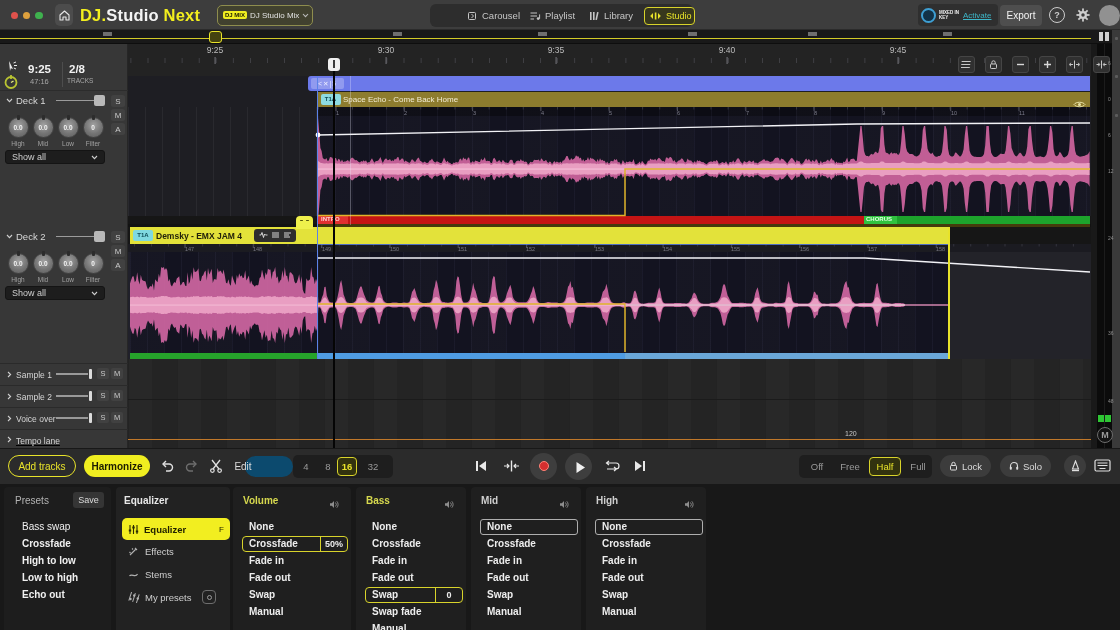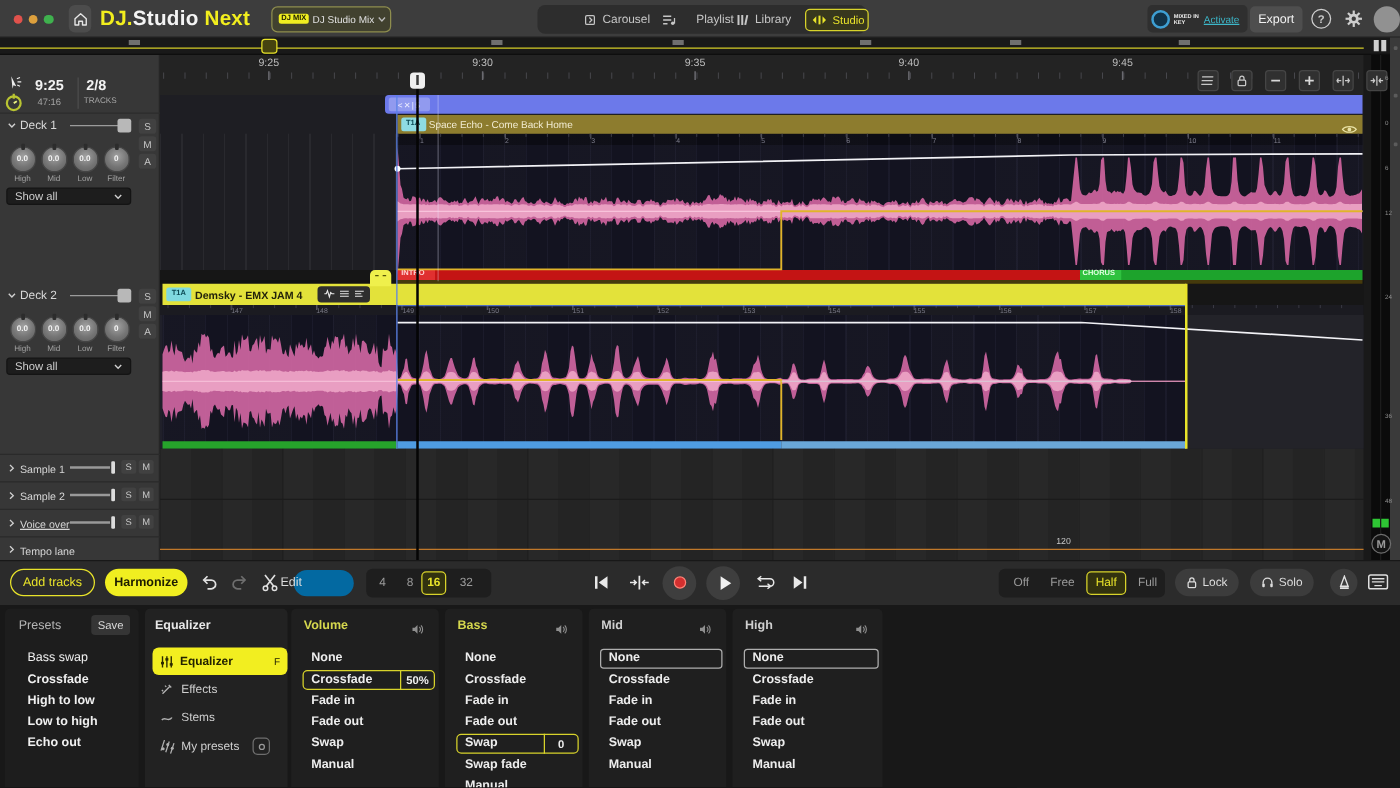--- a/index.html
+++ b/index.html
@@ -33,21 +33,21 @@
         <path d="M5.5 3 L7.5 5 L5.5 7" stroke="#c6c6c6" stroke-width="1" fill="none"></path>
       </svg>
       <span style="color:#c6c6c6;font-size:9.5px;margin-left:4px;">Carousel</span>
     </div>
     <div class="abs" style="left:529px;top:6px;height:19px;display:flex;align-items:center;">
       <svg width="12" height="10" viewBox="0 0 12 10">
         <path d="M1.5 2 H8 M1.5 5 H8 M1.5 8 H5" stroke="#c6c6c6" stroke-width="1.1"></path>
         <circle cx="9.2" cy="7.6" r="1.4" fill="#c6c6c6"></circle>
         <rect x="10.1" y="3.4" width="1" height="4.3" fill="#c6c6c6"></rect>
       </svg>
-      <span style="color:#c6c6c6;font-size:9.5px;margin-left:16px;">Playlist</span>
+      <span style="color:#c6c6c6;font-size:9.5px;margin-left:4px;">Playlist</span>
     </div>
     <div class="abs" style="left:589px;top:6px;height:19px;display:flex;align-items:center;">
       <svg width="11" height="10" viewBox="0 0 11 10">
         <rect x="1" y="1" width="1.6" height="8" fill="#c6c6c6"></rect>
         <rect x="4" y="1" width="1.6" height="8" fill="#c6c6c6"></rect>
         <rect x="7.2" y="1" width="1.6" height="8" fill="#c6c6c6" transform="rotate(12 8 5)"></rect>
       </svg>
       <span style="color:#c6c6c6;font-size:9.5px;margin-left:4px;">Library</span>
     </div>
     <div class="abs" style="left:649px;top:6px;height:19px;display:flex;align-items:center;">
@@ -538,28 +538,28 @@
     </div>
     <div class="abs" style="left:56px;top:395px;width:32px;height:1.6px;background:#999;"></div>
     <div class="abs" style="left:89px;top:390.5px;width:3px;height:10px;background:#dcdcdc;border-radius:1px;"></div>
     <div class="abs ctr" style="left:97px;top:390px;width:12px;height:11px;background:#414141;border-radius:2px;color:#c9c9c9;font-size:7.5px;">S</div>
     <div class="abs ctr" style="left:111px;top:390px;width:12px;height:11px;background:#414141;border-radius:2px;color:#c9c9c9;font-size:7.5px;">M</div>
     <div class="abs" style="left:0;top:406.5px;width:128px;height:1px;background:#2a2a2a;"></div>
     <div class="abs" style="left:7px;top:413.5px;display:flex;align-items:center;">
       <svg width="5" height="7" viewBox="0 0 5 7">
         <path d="M1 1 L3.6 3.5 L1 6" stroke="#cfcfcf" stroke-width="1.1" fill="none"></path>
       </svg>
-      <span style="color:#d5d5d5;font-size:8.5px;margin-left:4px;text-decoration:underline;">Voice over</span>
+      <span style="color:#d5d5d5;font-size:8.5px;margin-left:4px;">Voice over</span>
     </div>
     <div class="abs" style="left:56px;top:417px;width:32px;height:1.6px;background:#999;"></div>
     <div class="abs" style="left:89px;top:412.5px;width:3px;height:10px;background:#dcdcdc;border-radius:1px;"></div>
     <div class="abs ctr" style="left:97px;top:412px;width:12px;height:11px;background:#414141;border-radius:2px;color:#c9c9c9;font-size:7.5px;">S</div>
     <div class="abs ctr" style="left:111px;top:412px;width:12px;height:11px;background:#414141;border-radius:2px;color:#c9c9c9;font-size:7.5px;">M</div>
     <div class="abs" style="left:0;top:428.5px;width:128px;height:1px;background:#2a2a2a;"></div>
-    <div class="abs" style="left:7px;top:435.5px;display:flex;align-items:flex-start;">
+    <div class="abs" style="left:7px;top:435.5px;display:flex;align-items:flex-start;text-decoration:underline;">
       <svg width="5" height="7" viewBox="0 0 5 7">
         <path d="M1 1 L3.6 3.5 L1 6" stroke="#cfcfcf" stroke-width="1.1" fill="none"></path>
       </svg>
       <span style="color:#d5d5d5;font-size:8.5px;margin-left:4px;">Tempo lane</span>
     </div>
     <div class="abs" style="left:0;top:450.5px;width:128px;height:1px;background:#2a2a2a;"></div>
     <div class="abs" style="left:0;top:448px;width:1120px;height:36px;background:#2b2b2b;border-top:1px solid #181818;"></div>
     <div class="abs ctr" style="left:8px;top:455px;width:68px;height:22px;border:1.4px solid #e8e32a;border-radius:11px;color:#e8e32a;font-size:10px;">Add tracks</div>
     <div class="abs ctr" style="left:84px;top:455px;width:66px;height:22px;background:#f0ee20;border-radius:11px;color:#1c1c00;font-size:10px;font-weight:bold;">Harmonize</div>
     <div class="abs" style="left:160px;top:459px;"><svg width="15" height="14" viewBox="0 0 15 14">
@@ -568,21 +568,21 @@
       </svg></div>
     <div class="abs" style="left:184px;top:459px;"><svg width="15" height="14" viewBox="0 0 15 14">
         <path d="M11.5 5 H6 a3.5 3.5 0 0 0 0 7 H9" fill="none" stroke="#6e6e6e" stroke-width="1.4"></path>
         <path d="M9 2 L12 5 L9 8" fill="none" stroke="#6e6e6e" stroke-width="1.4"></path>
       </svg></div>
     <div class="abs" style="left:208px;top:458px;"><svg width="16" height="16" viewBox="0 0 16 16">
         <path d="M4 2 L11 11 M12 2 L5 11" stroke="#e0e0e0" stroke-width="1.3"></path>
         <circle cx="4.4" cy="12.6" r="1.8" fill="none" stroke="#e0e0e0" stroke-width="1.2"></circle>
         <circle cx="11.6" cy="12.6" r="1.8" fill="none" stroke="#e0e0e0" stroke-width="1.2"></circle>
       </svg></div>
-    <div class="abs" style="left:235px;top:456px;width:48px;height:21px;background:#0369a1;border-radius:10.5px;display:flex;align-items:center;justify-content:center;gap:48px;">
+    <div class="abs" style="left:245px;top:456px;width:48px;height:21px;background:#0c4a6e;border-radius:10.5px;display:flex;align-items:center;justify-content:center;gap:48px;">
       <span style="color:#dcdcdc;font-size:10px;">Edit</span>
       <svg width="7" height="5" viewBox="0 0 7 5" style="margin-left:4px;">
         <path d="M1 1 L3.5 3.6 L6 1" stroke="#bbb" stroke-width="1.1" fill="none"></path>
       </svg>
     </div>
     <div class="abs" style="left:293px;top:455px;width:100px;height:23px;background:#1e1e1e;border-radius:5px;"></div>
     <div class="abs ctr" style="left:297px;top:457px;width:18px;height:19px;color:#9a9a9a;font-size:9.5px;">4</div>
     <div class="abs ctr" style="left:319px;top:457px;width:18px;height:19px;color:#9a9a9a;font-size:9.5px;">8</div>
     <div class="abs ctr" style="left:337px;top:457px;width:20px;height:19px;border:1.3px solid #d8d32b;border-radius:4px;background:#32320f;color:#e8e32a;font-size:9.5px;font-weight:bold;">16</div>
     <div class="abs ctr" style="left:362px;top:457px;width:22px;height:19px;color:#9a9a9a;font-size:9.5px;">32</div>

